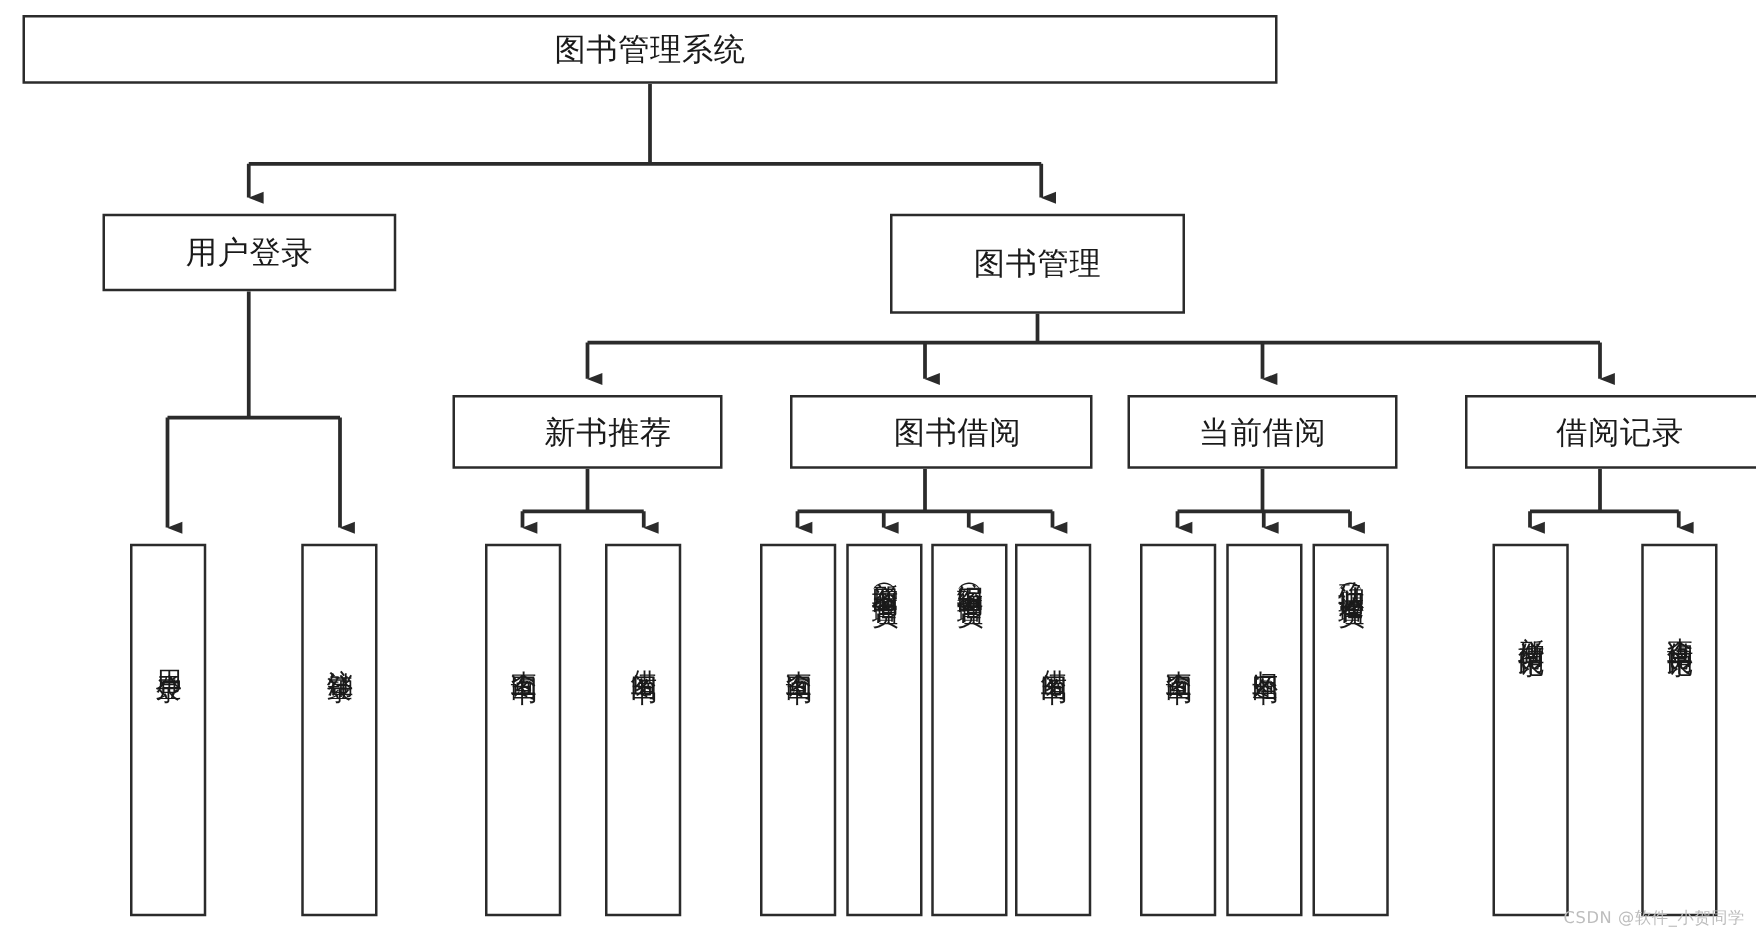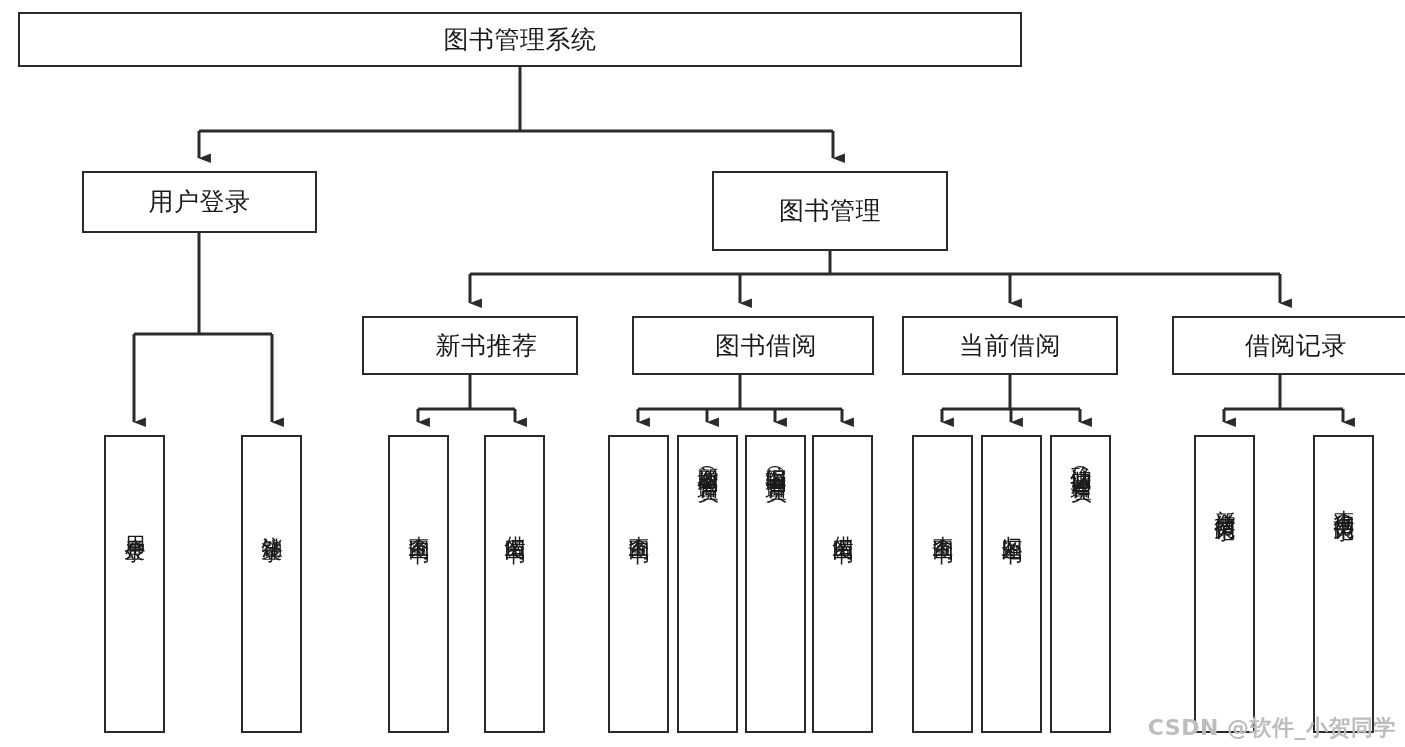--- a/index.html
+++ b/index.html
@@ -65,26 +65,25 @@
   .node.vertical.mid3 .label {
     margin-top: 52px;
   }
   .node.vertical.top .label {
     margin-top: 8px;
   }
   #watermark {
     position: absolute;
     right: 9px;
     bottom: 4px;
-    font-size: 22px;
+    font-size: 13px;
     color: #bdbdbd;
     letter-spacing: 0.5px;
     white-space: nowrap;
     font-family: "DejaVu Sans", "Liberation Sans", sans-serif;
-    font-weight: bold;
   }
 </style>
 </head>
 <body>
 
 <div id="diagram-root">
 
   <svg class="edges" viewBox="0 0 1405 747" xmlns="http://www.w3.org/2000/svg">
     <defs>
       <marker id="arrow" viewBox="0 0 12 14" refX="5.5" refY="13" markerWidth="11" markerHeight="13" orient="auto" markerUnits="userSpaceOnUse">

